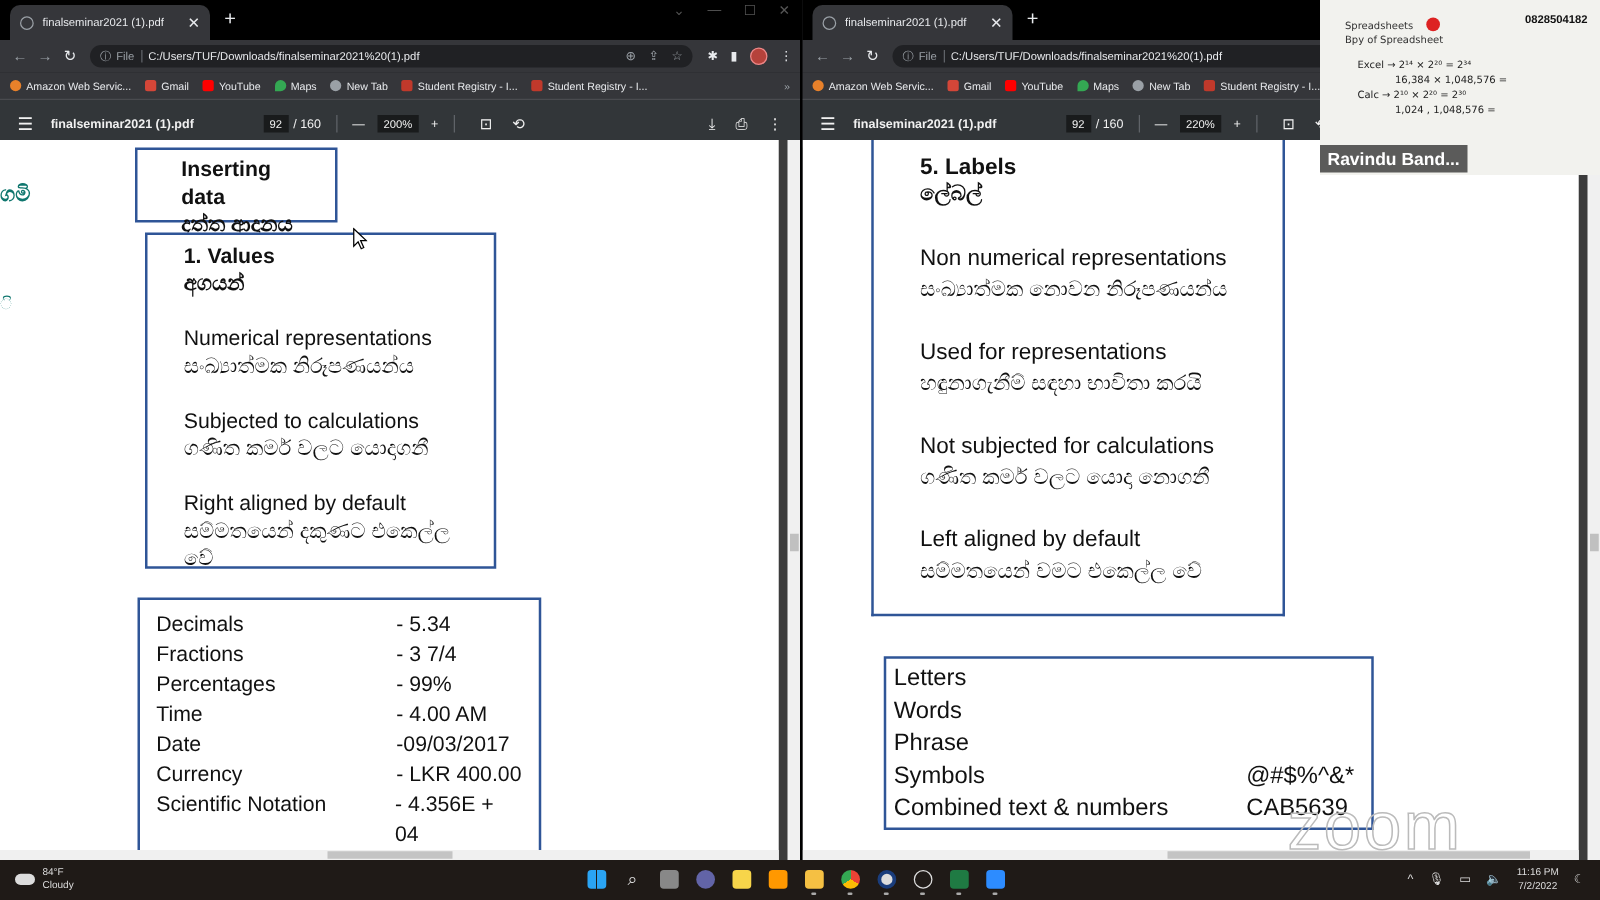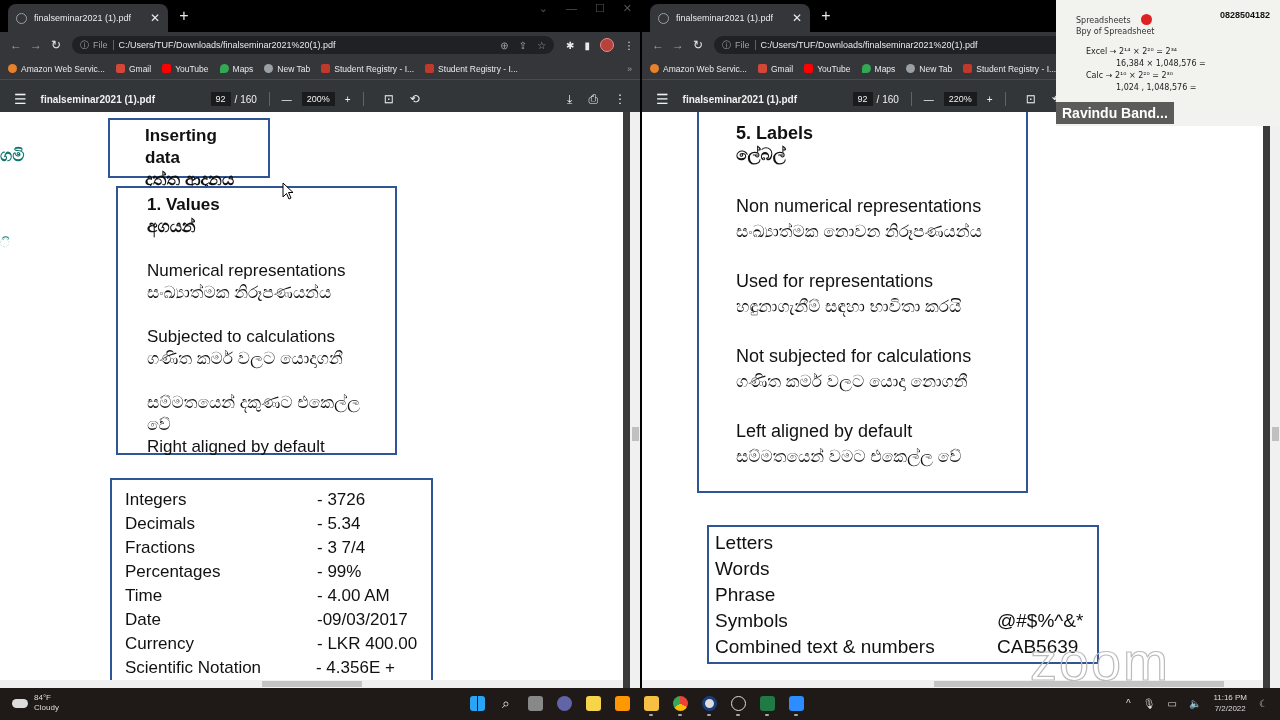--- a/index.html
+++ b/index.html
@@ -56,21 +56,21 @@
   .si { font-size: 16px; }
 
   .kv { display: flex; font-size: 17px; line-height: 24px; }
   .kv .k { width: 192px; }
   .kv .v { }
 
   .lab-row { display: flex; font-size: 19px; line-height: 26px; }
   .lab-row .k { width: 282px; }
 
   
-  .video { position: absolute; left: 1056px; top: 0; width: 224px; height: 126px; background: #f2f2ee; overflow: hidden; }
+  .video { position: absolute; left: 1056px; top: 0; width: 224px; height: 140px; background: #f2f2ee; overflow: hidden; }
   .video .phone { position: absolute; right: 10px; top: 10px; font-size: 9px; font-weight: bold; color: #111; }
   .video .wb { position: absolute; left: 20px; top: 15px; font-size: 8px; color: #333; line-height: 11px; font-family: "DejaVu Sans", sans-serif; }
   .video .dot { position: absolute; left: 85px; top: 14px; width: 11px; height: 11px; border-radius: 50%; background: #d22; }
   .video .eq { position: absolute; left: 30px; top: 46px; font-size: 8px; line-height: 12px; color: #222; font-family: "DejaVu Sans", sans-serif; }
   .video .nametag { position: absolute; left: 0; bottom: 2px; background: rgba(40,40,40,0.75); color: #fff; font-size: 14px; padding: 3px 6px; font-weight: bold; }
 
   .zoomwm { position: absolute; left: 1030px; top: 630px; font-size: 54px; color: transparent; -webkit-text-stroke: 1.2px #bbb; letter-spacing: 2px; font-family: "Liberation Sans", sans-serif; }
 
   
   .taskbar { position: absolute; left: 0; top: 688px; width: 1280px; height: 32px; background: #1f1a17; display: flex; align-items: center; }
@@ -186,29 +186,25 @@
       <div class="box" style="left:116px;top:74px;width:281px;height:269px">
         <div class="line bold">1. Values</div>
         <div class="line bold si">අගයන්</div>
         <div class="gap"></div>
         <div class="line">Numerical representations</div>
         <div class="line si">සංඛ්‍යාත්මක නිරූපණයන්ය</div>
         <div class="gap"></div>
         <div class="line">Subjected to calculations</div>
         <div class="line si">ගණිත කර්ම වලට යොදාගනී</div>
         <div class="gap"></div>
+        <div class="line">Right aligned by default</div>
         <div class="line si">සම්මතයෙන් දකුණට එකෙල්ල වේ</div>
-        <div class="line">Right aligned by default</div>
       </div>
 
       <div class="box" style="left:110px;top:366px;width:323px;height:208px;padding:8px 13px">
-        <div class="kv">
-            <span class="k">Integers</span>
-            <span class="v">- 3726</span>
-          </div>
         <div class="kv">
             <span class="k">Decimals</span>
             <span class="v">- 5.34</span>
           </div>
         <div class="kv">
             <span class="k">Fractions</span>
             <span class="v">- 3 7/4</span>
           </div>
         <div class="kv">
             <span class="k">Percentages</span>

